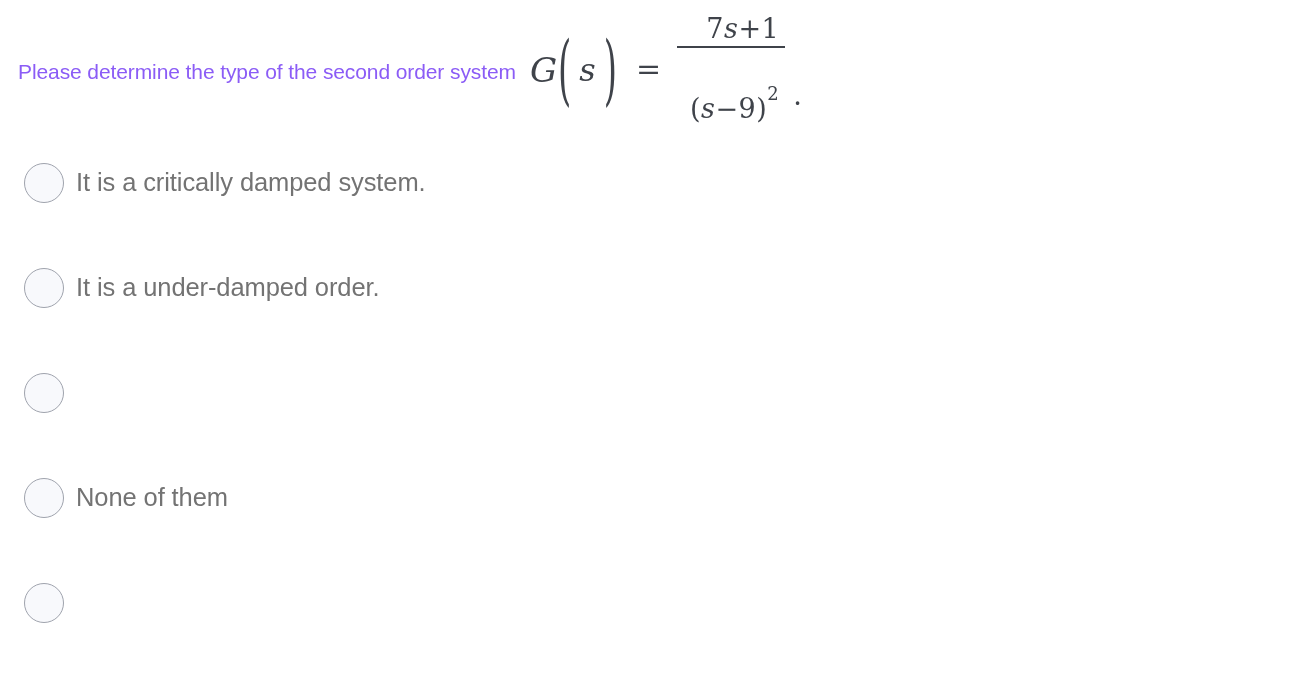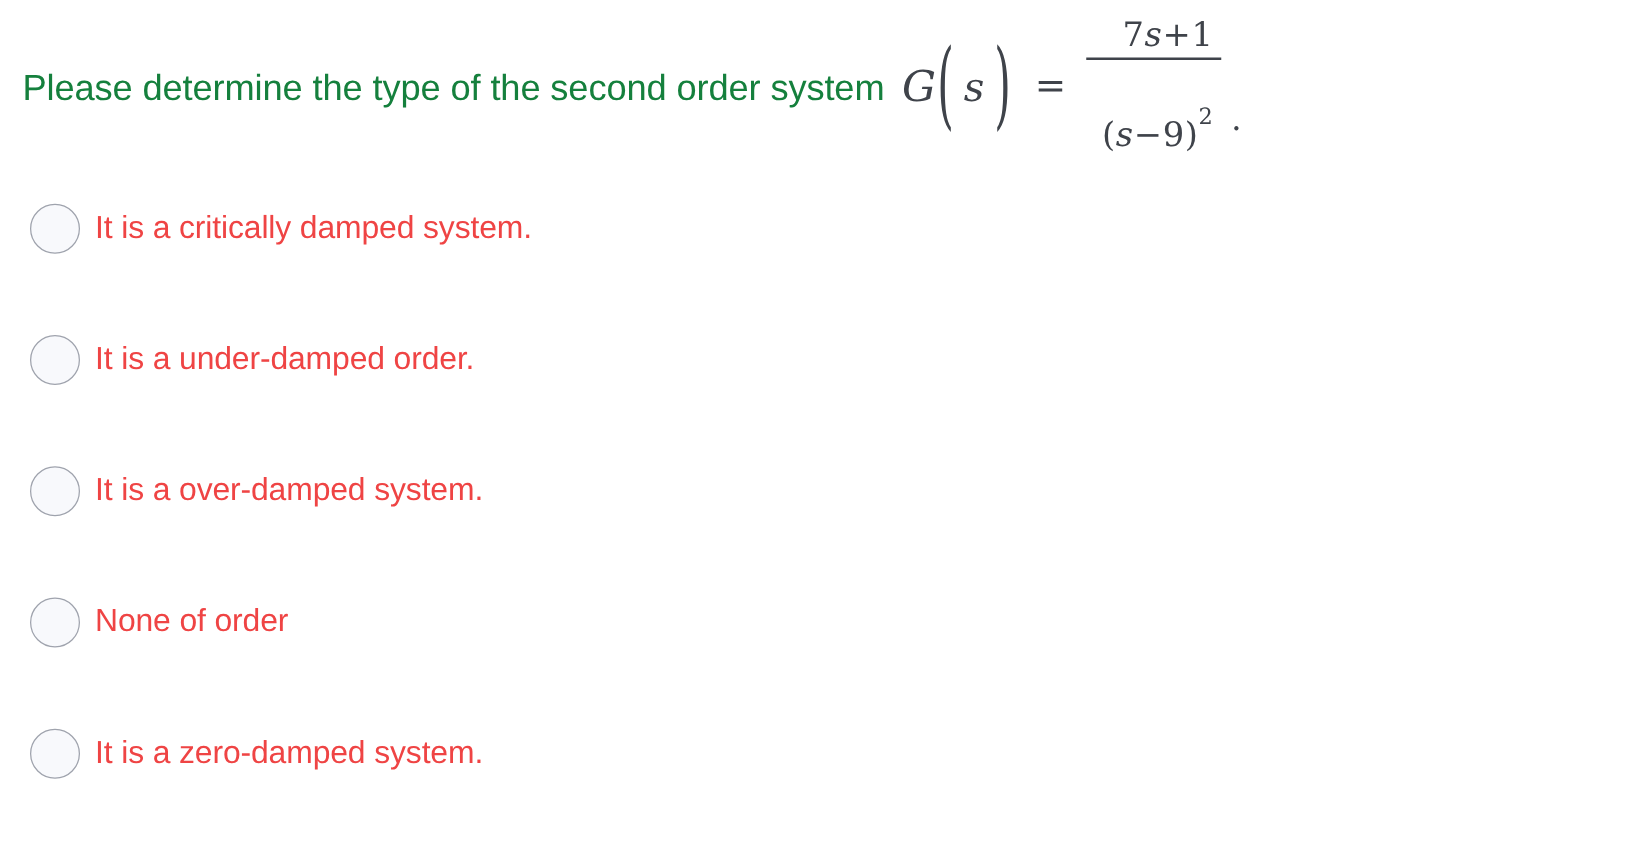--- a/index.html
+++ b/index.html
@@ -26,23 +26,23 @@
     display: flex;
     align-items: flex-start;
   }
   .question-row {
     display: flex;
     align-items: center;
     white-space: nowrap;
     padding-top: 16px;
   }
   .question-text {
-    font-size: 29px;
+    font-size: 21px;
     font-weight: 400;
-    color: #15803d;
+    color: #8b5cf6;
     letter-spacing: -0.1px;
     line-height: 1.2;
   }
 
   
   .math {
     font-family: "DejaVu Serif", "Liberation Serif", serif;
     color: #3f434a;
     display: flex;
     align-items: center;
@@ -140,21 +140,21 @@
     height: 40px;
     border-radius: 50%;
     border: 1.6px solid #9fa3ad;
     background: #f8f9fc;
     box-sizing: border-box;
     margin-left: 24px;
     flex: 0 0 auto;
   }
   .option-label {
     font-size: 25.5px;
-    color: #ef4444;
+    color: #737373;
     margin-left: 12px;
     letter-spacing: -0.1px;
     white-space: nowrap;
     line-height: 1.2;
   }
 </style>
 </head>
 <body>
 
 <div class="question-block">
@@ -192,26 +192,24 @@
     <span class="option-label">It is a critically damped system.</span>
   </div>
 
   <div class="option-row">
     <span class="radio"></span>
     <span class="option-label">It is a under-damped order.</span>
   </div>
 
   <div class="option-row">
     <span class="radio"></span>
-    <span class="option-label">It is a over-damped system.</span>
-  </div>
-
-  <div class="option-row">
-    <span class="radio"></span>
-    <span class="option-label">None of order</span>
-  </div>
-
-  <div class="option-row">
-    <span class="radio"></span>
-    <span class="option-label">It is a zero-damped system.</span>
+  </div>
+
+  <div class="option-row">
+    <span class="radio"></span>
+    <span class="option-label">None of them</span>
+  </div>
+
+  <div class="option-row">
+    <span class="radio"></span>
   </div>
 
 </div>
 
 </body></html>

